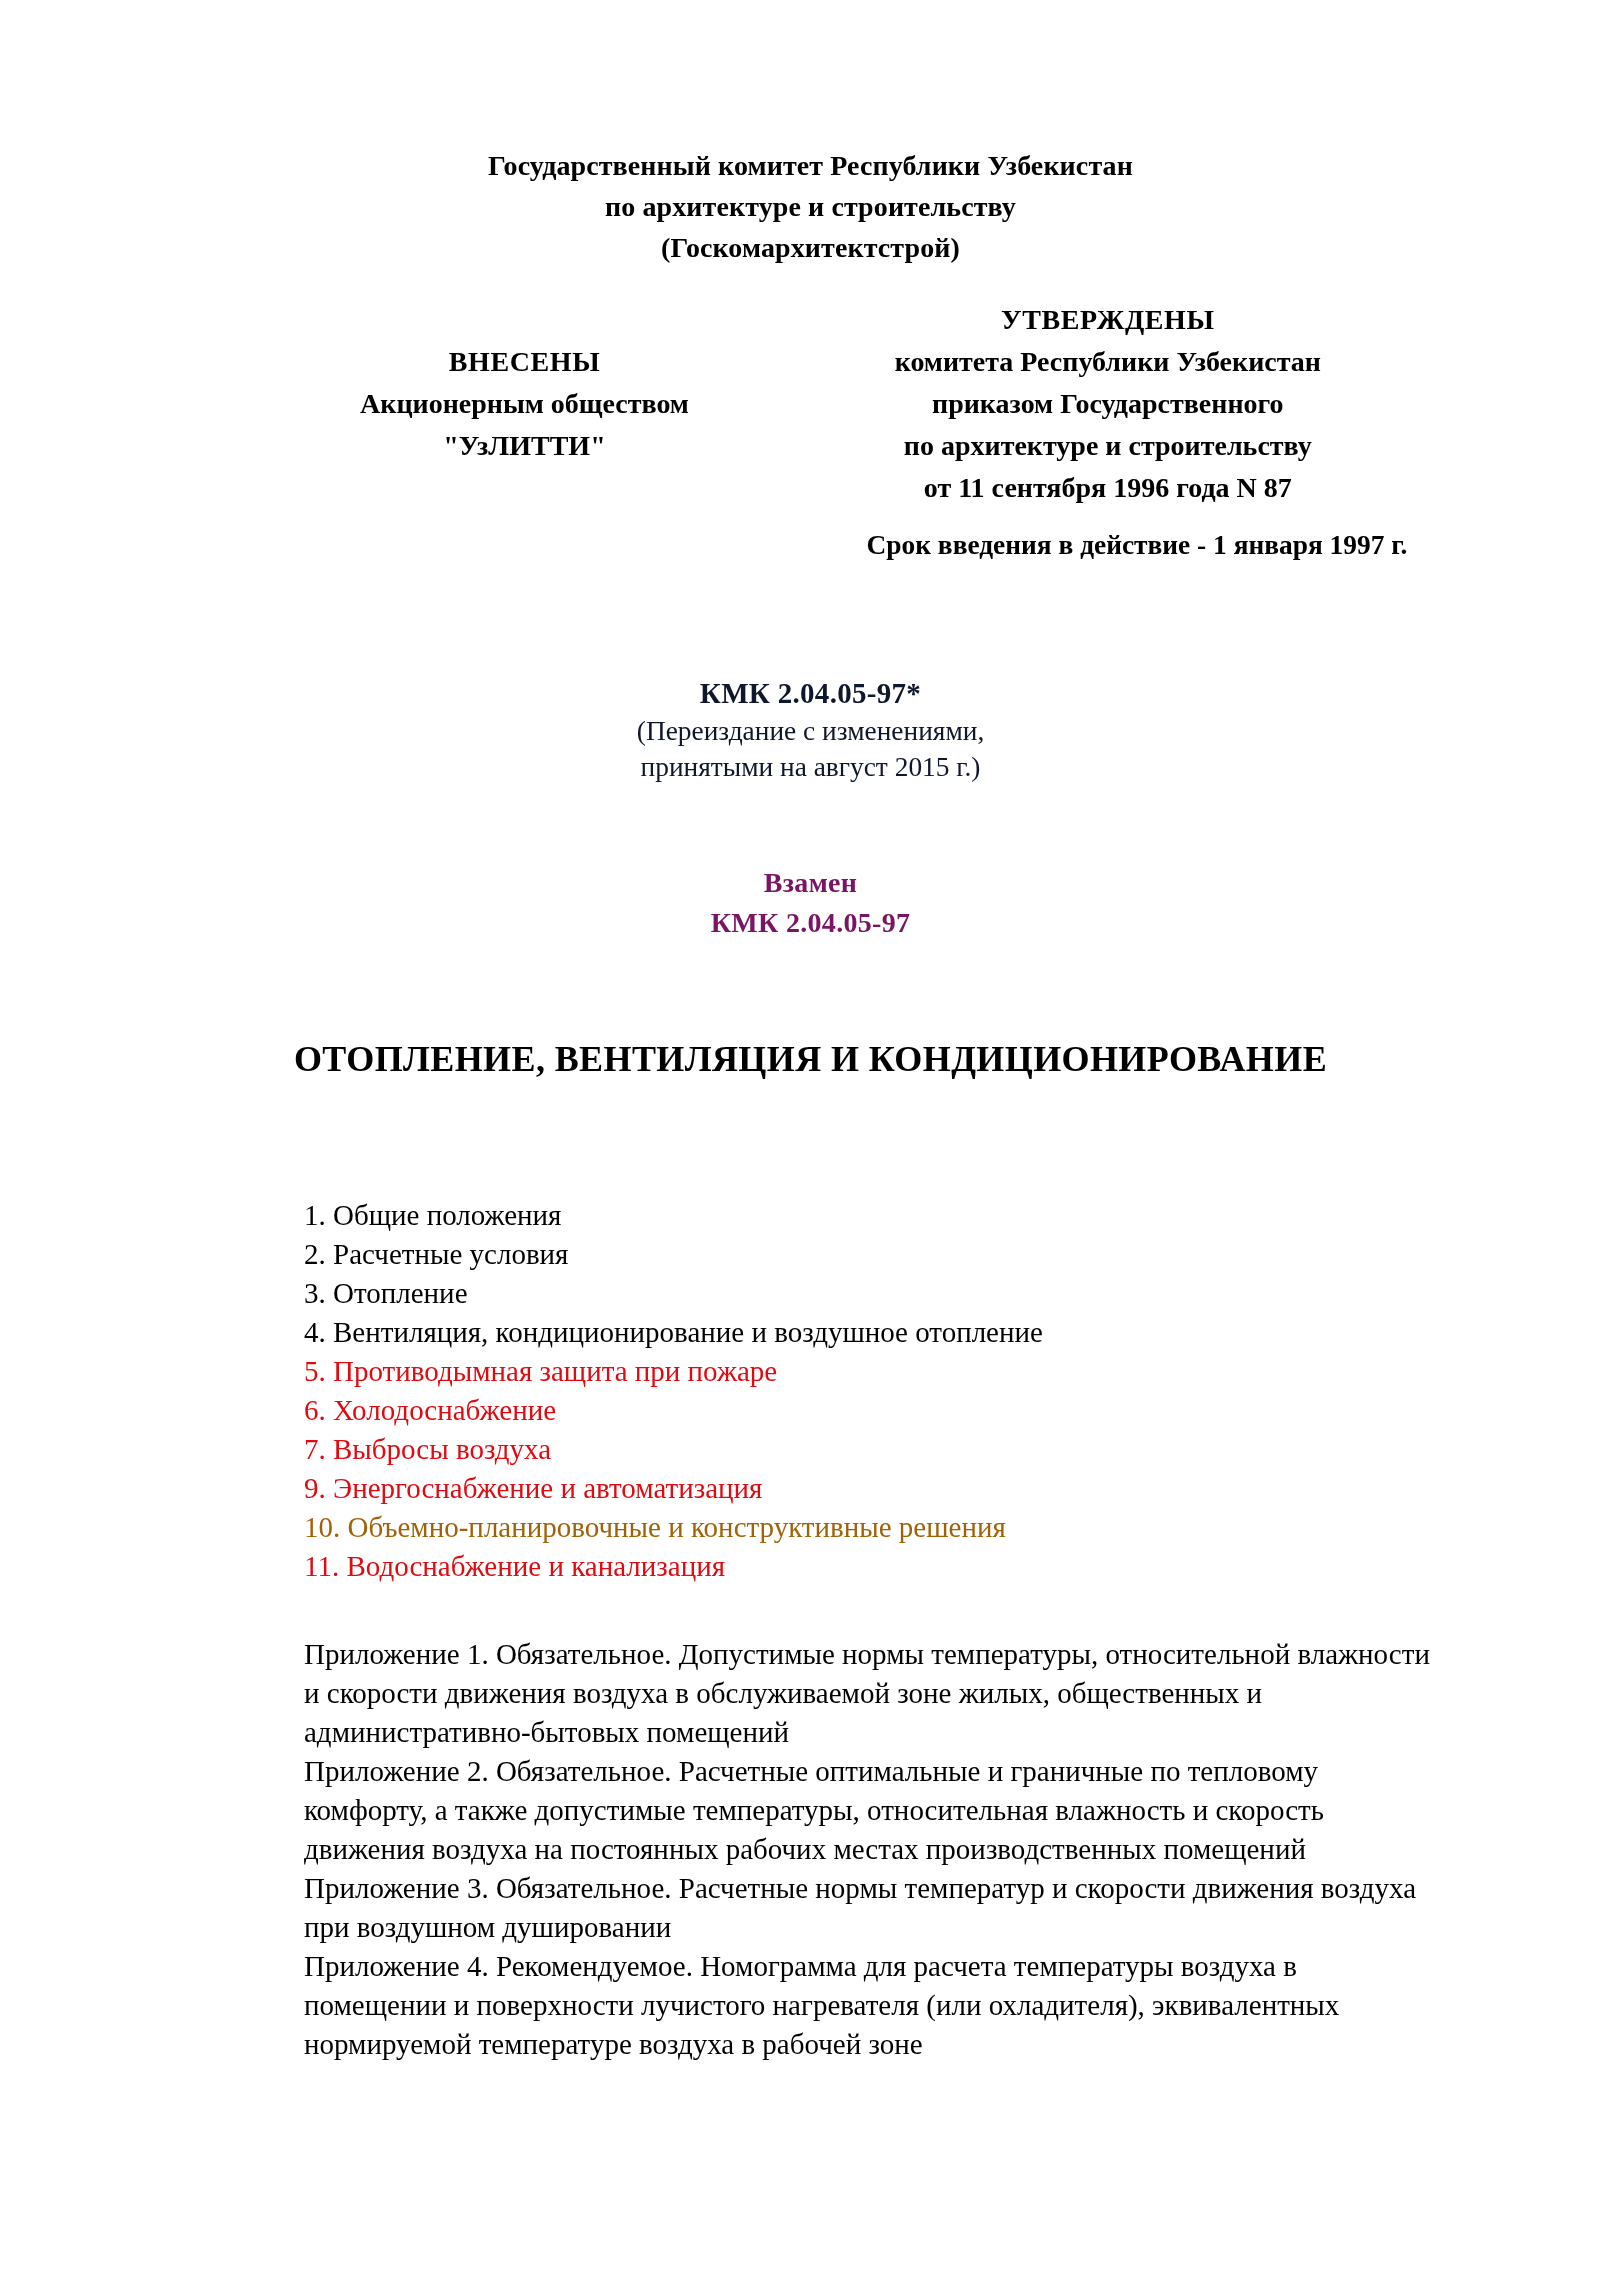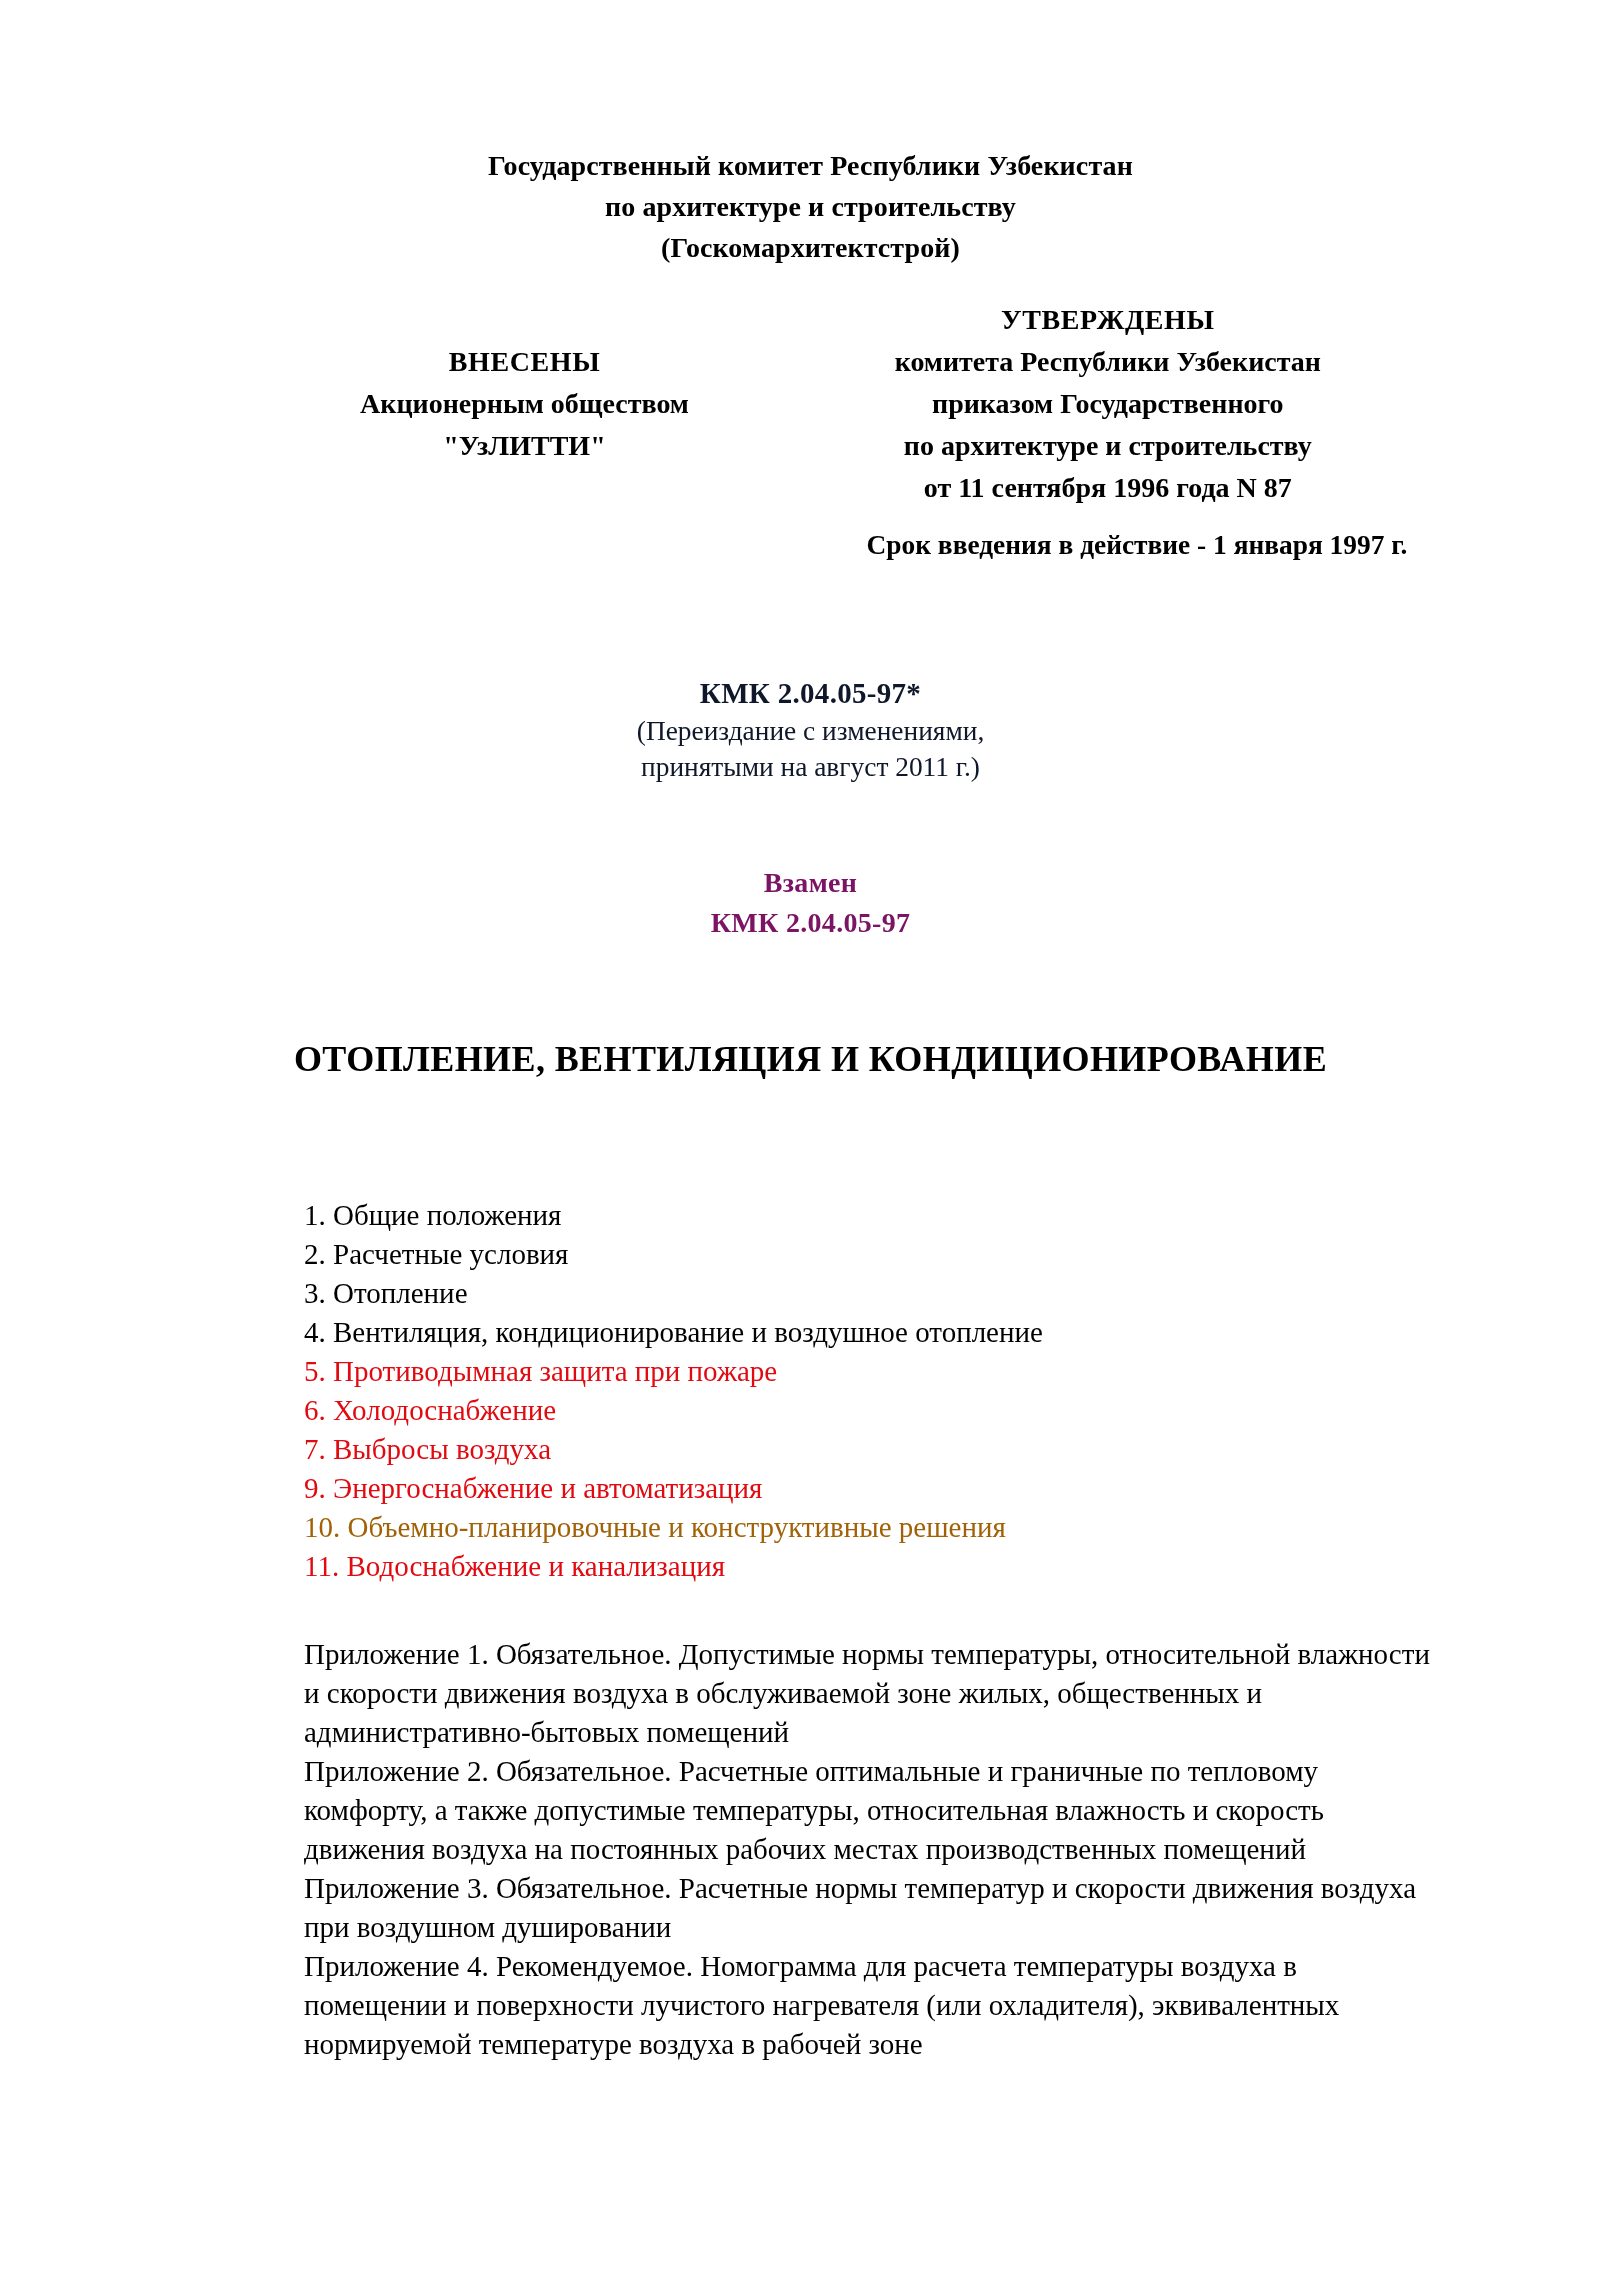--- a/index.html
+++ b/index.html
@@ -187,21 +187,21 @@
       <span class="sub">по архитектуре и строительству</span>
       <span class="sub">от 11 сентября 1996 года N 87</span>
     </div>
   </div>
 
   <div class="effective-date">Срок введения в действие - 1 января 1997 г.</div>
 
   <div class="code-block" style="color: #0f172a;">
     <span class="code-main">КМК 2.04.05-97*</span>
     <span class="code-note">(Переиздание с изменениями,</span>
-    <span class="code-note">принятыми на август 2011 г.)</span>
+    <span class="code-note">принятыми на август 2015 г.)</span>
   </div>
 
   <div class="replaces-block" style="color: rgb(123, 20, 100);">
     <span>Взамен</span>
     <span>КМК 2.04.05-97</span>
   </div>
 
   <div class="doc-title">ОТОПЛЕНИЕ, ВЕНТИЛЯЦИЯ И КОНДИЦИОНИРОВАНИЕ</div>
 
   <div class="toc">

